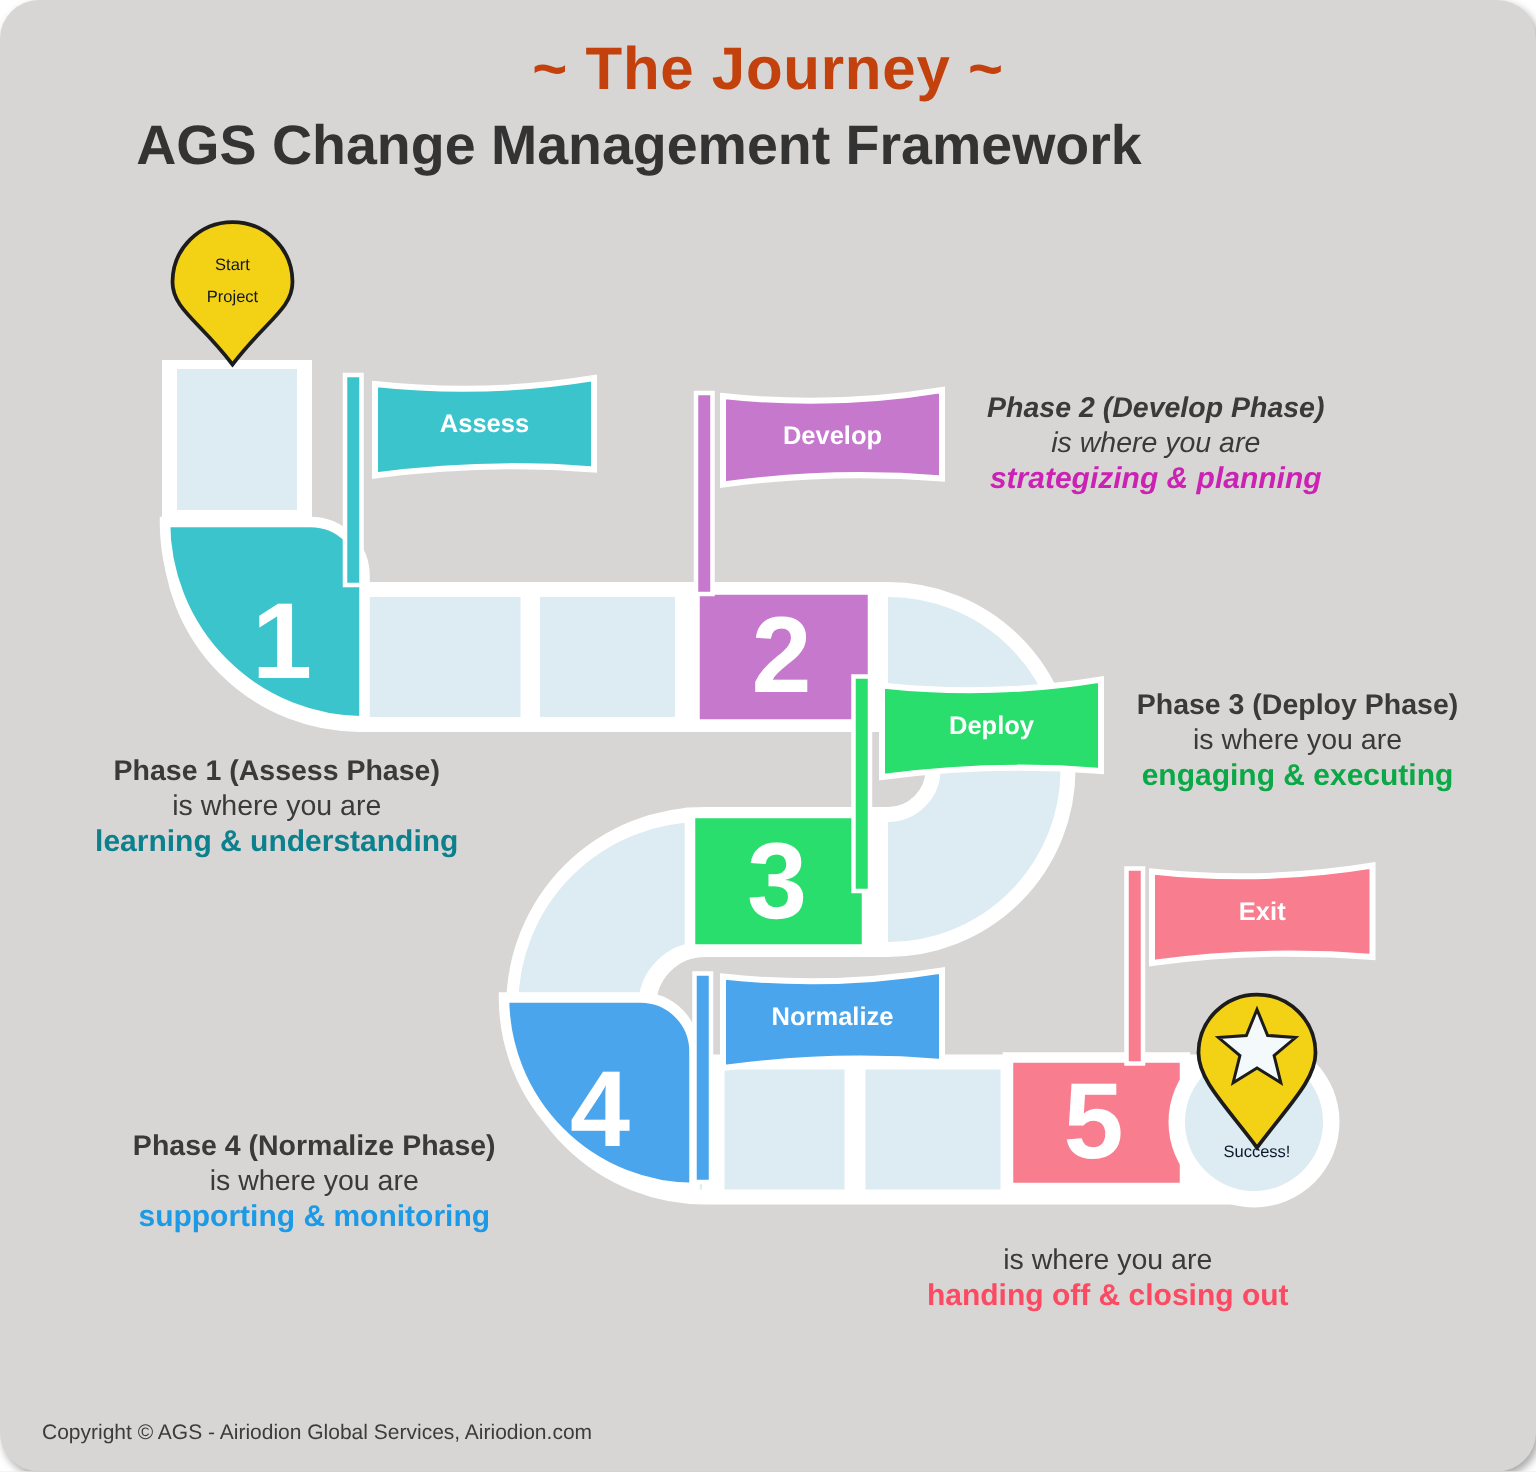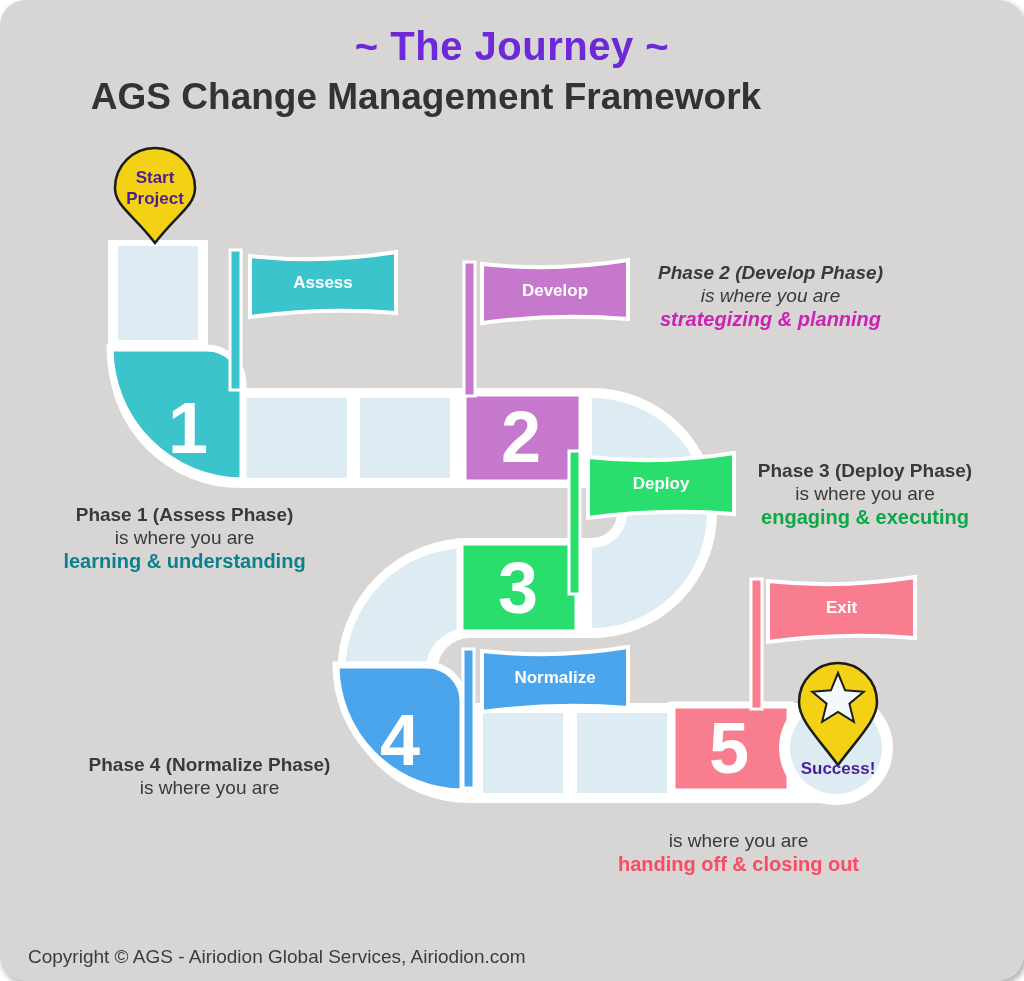--- a/index.html
+++ b/index.html
@@ -4,30 +4,30 @@
 <style>
   html,body{margin:0;padding:0;background:#ffffff;}
   body{width:1024px;height:981px;position:relative;overflow:hidden;
        font-family:"Liberation Sans", sans-serif;}
   .canvas{position:absolute;left:0;top:0;width:1024px;height:981px;
           background:#d8d6d4;border-radius:26px;box-shadow:2px 3px 6px rgba(0,0,0,.35);}
   svg.scene{position:absolute;left:0;top:0;}
   .txt{position:absolute;text-align:center;color:#3a3a3a;}
   .title{left:0;top:24px;width:1024px;font-size:40px;font-weight:bold;letter-spacing:.5px;}
   .subtitle{left:0;top:76px;width:852px;font-size:37px;font-weight:bold;}
-  .pin-label{font-size:17px;font-weight:bold;color:#4c1d95;line-height:21px;}
+  .pin-label{font-size:11px;font-weight:normal;color:#0f172a;line-height:21px;}
   .start-label{left:97px;top:167px;width:116px;}
   .success-label{left:786px;top:758px;width:104px;}
   .num{color:#fff;font-weight:bold;font-size:72px;line-height:76px;width:120px;}
   .flag-label{position:absolute;display:flex;align-items:center;justify-content:center;
               color:#fff;font-weight:bold;font-size:17px;}
   .phase{width:345px;font-size:19px;line-height:23px;}
   .phase .h{font-weight:bold;}
   .phase .accent{font-weight:bold;font-size:20px;line-height:25px;}
-  .copyright{left:28px;top:946px;width:600px;text-align:left;font-size:19px;color:#3c3c3c;}
+  .copyright{left:28px;top:946px;width:600px;text-align:left;font-size:14px;color:#3c3c3c;}
 </style>
 </head>
 <body>
 
 <div class="canvas"></div>
 
 <svg class="scene" width="1024" height="981" viewBox="0 0 1024 981">
 
   <path d="M 158,240 V 356 A 82 82 0 0 0 240,438 H 592 A 75 75 0 0 1 592,588 H 470 A 82.5 82.5 0 0 0 470,753 H 836" fill="none" stroke="#ffffff" stroke-width="100"></path>
 
@@ -60,21 +60,21 @@
   <path d="M 482,264 Q 555,272 628,260 L 628,319 Q 555,313 482,323 Z" stroke="#ffffff" stroke-width="4" fill="#c678cc"></path>
   <path d="M 588,457 Q 661,465 734,453 L 734,514 Q 661,508 588,518 Z" stroke="#ffffff" stroke-width="4" fill="#2ade6d"></path>
   <path d="M 482,651 Q 555,659 628,647 L 628,708 Q 555,702 482,712 Z" stroke="#ffffff" stroke-width="4" fill="#4aa5ec"></path>
   <path d="M 768,581 Q 841,589 915,577 L 915,638 Q 841,632 768,642 Z" stroke="#ffffff" stroke-width="4" fill="#f87d8f"></path>
 
   <path d="M 155,243 C 133,214 115,206 115,188 A 40,40 0 1 1 195,188 C 195,206 177,214 155,243 Z" stroke="#1c1c1c" stroke-width="2.5" fill="#f3d216"></path>
   <path d="M 838,765 C 817,737 799,720 799,702 A 39,39 0 1 1 877,702 C 877,720 859,737 838,765 Z" stroke="#1c1c1c" stroke-width="2.5" fill="#f3d216"></path>
   <path d="M 838,673 L 845.1,690.3 L 863.7,691.7 L 849.4,703.7 L 853.9,721.8 L 838,712 L 822.1,721.8 L 826.6,703.7 L 812.3,691.7 L 830.9,690.3 Z" fill="#f4fafc" stroke="#1c1c1c" stroke-width="2"></path>
 </svg>
 
-<div class="txt title" style="color: #6d28d9;">~ The Journey ~</div>
+<div class="txt title" style="color: #c2410c;">~ The Journey ~</div>
 <div class="txt subtitle" style="color: rgb(51, 51, 51);">AGS Change Management Framework</div>
 
 <div class="txt pin-label start-label">
   <div>Start</div>
   <div>Project</div>
 </div>
 <div class="txt pin-label success-label">Success!</div>
 
 <div class="txt num" style="left:128px;top:390px;">1</div>
 <div class="txt num" style="left:461px;top:399px;">2</div>
@@ -99,19 +99,20 @@
   <div class="accent" style="color: rgb(203, 34, 180);">strategizing &amp; planning</div>
 </div>
 <div class="txt phase" style="left:690px;top:459px;width:350px;">
   <div class="h">Phase 3 (Deploy Phase)</div>
   <div>is where you are</div>
   <div class="accent" style="color: rgb(10, 168, 70);">engaging &amp; executing</div>
 </div>
 <div class="txt phase" style="left:37px;top:753px;">
   <div class="h">Phase 4 (Normalize Phase)</div>
   <div>is where you are</div>
+  <div class="accent" style="color: rgb(28, 154, 230);">supporting &amp; monitoring</div>
 </div>
 <div class="txt phase" style="left:566px;top:829px;">
   <div>is where you are</div>
   <div class="accent" style="color: rgb(251, 74, 98);">handing off &amp; closing out</div>
 </div>
 
 <div class="txt copyright">Copyright © AGS - Airiodion Global Services, Airiodion.com</div>
 
 </body></html>

